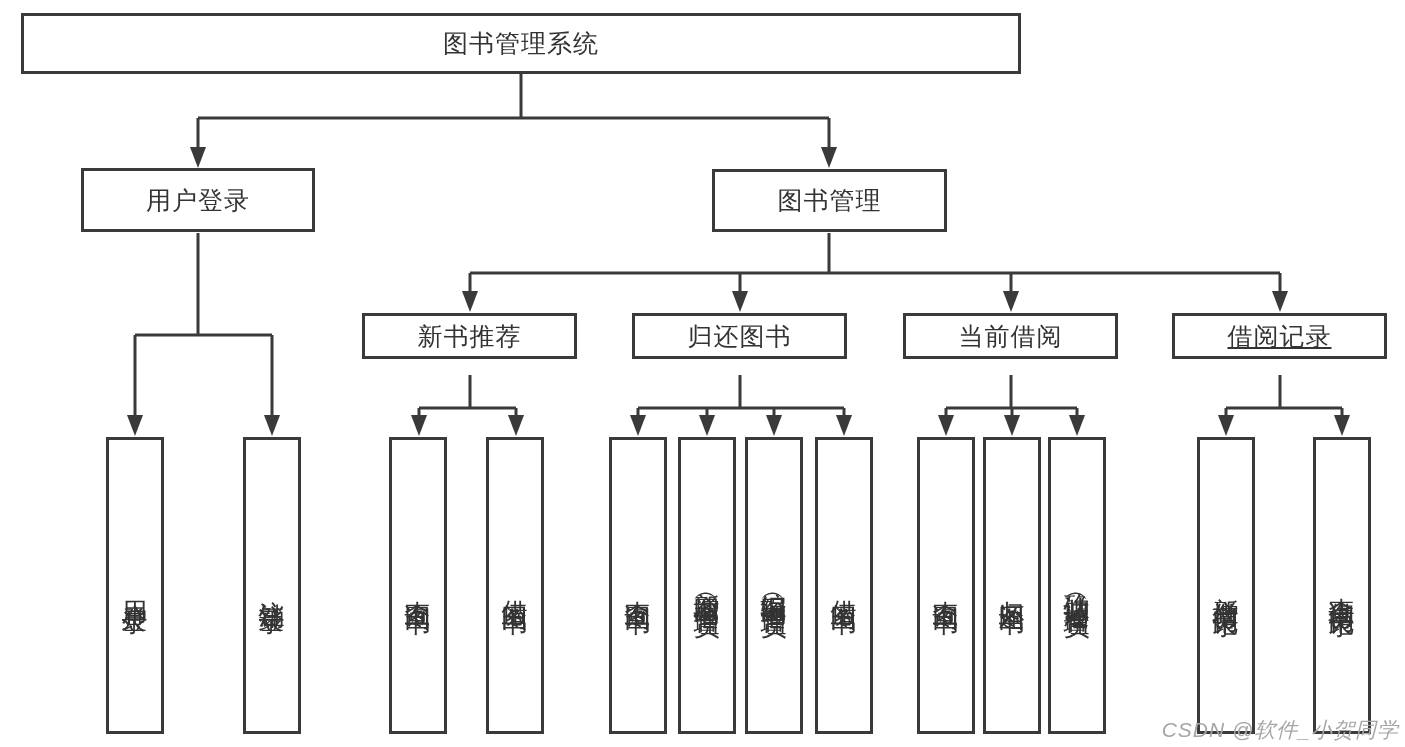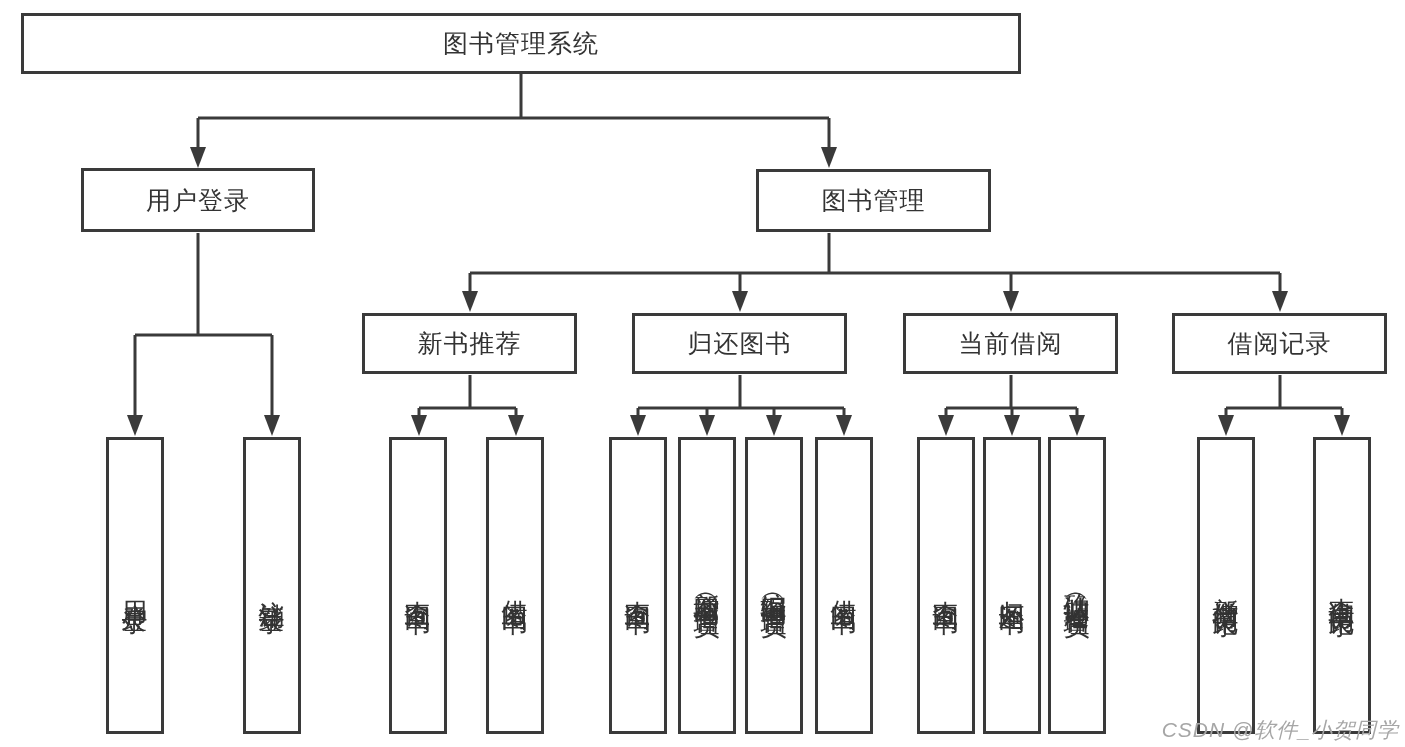--- a/index.html
+++ b/index.html
@@ -24,26 +24,26 @@
     background: #ffffff;
     color: #333333;
     display: flex;
     align-items: center;
     justify-content: center;
     text-align: center;
   }
   .hbox { font-size: 25px; letter-spacing: 1px; }
   .root-box  { left: 21px;  top: 13px;  width: 1000px; height: 61px; }
   .l2-login  { left: 81px;  top: 168px; width: 234px;  height: 64px; }
-  .l2-mgmt   { left: 712px; top: 169px; width: 235px;  height: 63px; margin-left: 44px; }
-  .l3        { top: 313px; width: 215px; height: 61px; }
+  .l2-mgmt   { left: 712px; top: 169px; width: 235px;  height: 63px; }
+  .l3        { top: 313px; width: 215px; height: 46px; }
   .l3-a { left: 362px; }
   .l3-b { left: 632px; }
   .l3-c { left: 903px; }
-  .l3-d { left: 1172px; }
+  .l3-d { left: 1172px; text-decoration: underline; }
   .vbox {
     top: 437px;
     width: 58px;
     height: 297px;
     font-size: 26px;
     writing-mode: vertical-rl;
     text-orientation: mixed;
     letter-spacing: 3px;
     line-height: 1;
   }

